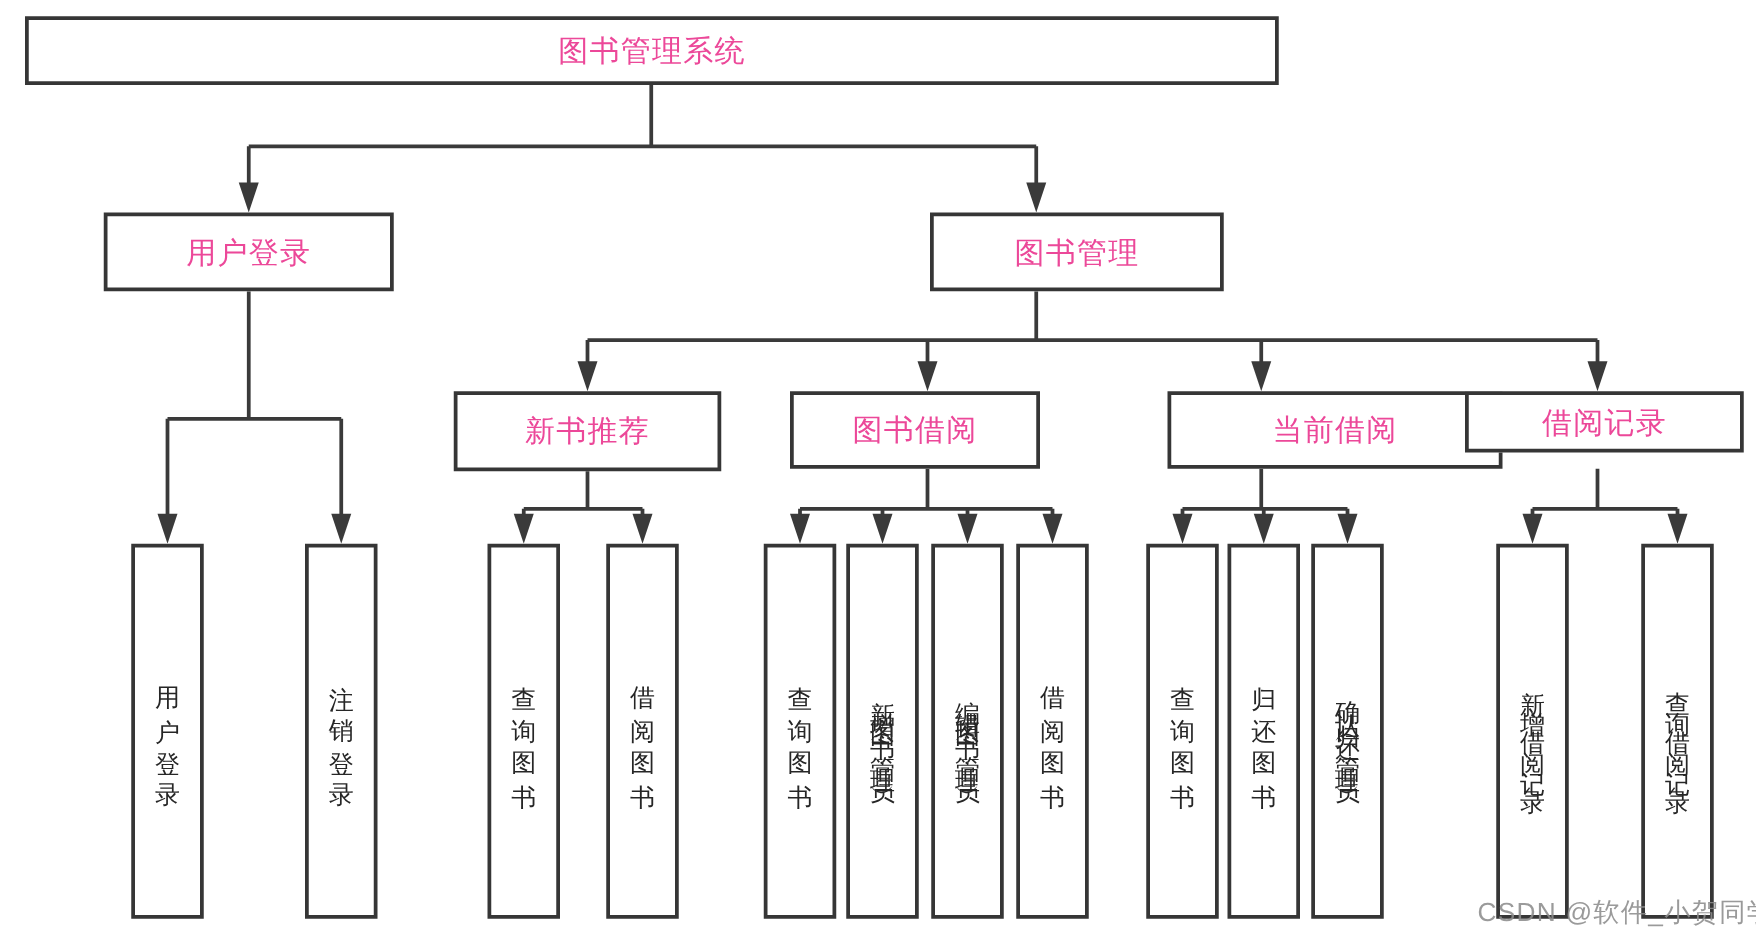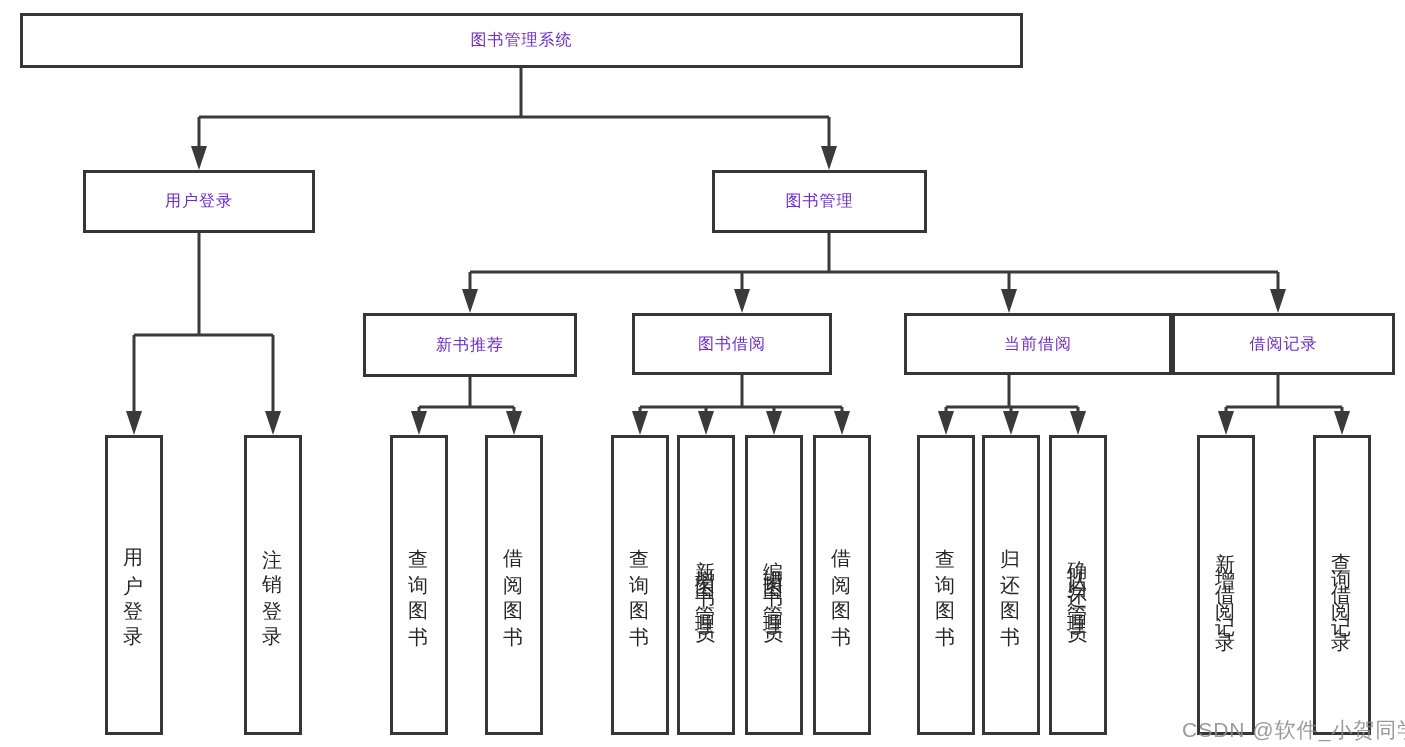--- a/index.html
+++ b/index.html
@@ -8,21 +8,21 @@
     background: #ffffff;
     font-family: "Liberation Sans", "DejaVu Sans", sans-serif;
     overflow: hidden;
   }
   .stage { position: absolute; inset: 0; width: 1405px; height: 747px; }
   svg.connectors { position: absolute; left: 0; top: 0; z-index: 1; }
   .node {
     position: absolute; box-sizing: border-box;
     border: 3px solid #363636; background: #ffffff;
     display: flex; align-items: center; justify-content: center;
-    color: #6d28d9; font-size: 16px; letter-spacing: 1px;
+    color: #ec4899; font-size: 24px; letter-spacing: 1px;
     z-index: 2; white-space: nowrap;
   }
   .leaf {
     position: absolute; box-sizing: border-box;
     top: 435px; height: 300px; width: 58px;
     border: 3px solid #363636; background: #ffffff;
     display: flex; align-items: center; justify-content: center;
     writing-mode: vertical-rl; text-orientation: mixed;
     color: #262626; font-size: 20px; z-index: 2;
   }
@@ -72,26 +72,26 @@
     <polygon fill="#3a3a3a" stroke="none" points="1070,411 1086,411 1078,435"></polygon>
 
     <path d="M1278,375 L1278,407 M1226,407 L1342,407 M1226,407 L1226,413 M1342,407 L1342,413"></path>
     <polygon fill="#3a3a3a" stroke="none" points="1218,411 1234,411 1226,435"></polygon>
     <polygon fill="#3a3a3a" stroke="none" points="1334,411 1350,411 1342,435"></polygon>
   </svg>
 
   <div class="node" style="left:20px; top:13px; width:1003px; height:55px;">图书管理系统</div>
 
   <div class="node" style="left:83px; top:170px; width:232px; height:63px;">用户登录</div>
-  <div class="node" style="left:712px; top:170px; width:215px; height:63px;">图书管理</div>
+  <div class="node" style="left:744px; top:170px; width:235px; height:63px;">图书管理</div>
 
   <div class="node" style="left:363px; top:313px; width:214px; height:64px;">新书推荐</div>
   <div class="node" style="left:632px; top:313px; width:200px; height:62px;">图书借阅</div>
-  <div class="node" style="left:904px; top:313px; width:268px; height:62px;">当前借阅</div>
-  <div class="node" style="left:1172px; top:313px; width:223px; height:62px;">借阅记录</div>
+  <div class="node" style="left:934px; top:313px; width:268px; height:62px;">当前借阅</div>
+  <div class="node" style="left:1172px; top:313px; width:223px; height:49px;">借阅记录</div>
 
   <div class="leaf ls4" style="left:105px;">用户登录</div>
   <div class="leaf ls4" style="left:244px;">注销登录</div>
 
   <div class="leaf ls4" style="left:390px;">查询图书</div>
   <div class="leaf ls4" style="left:485px;">借阅图书</div>
 
   <div class="leaf ls4" style="left:611px;">查询图书</div>
   <div class="leaf ls9" style="left:677px;">新增图书（管理员）</div>
   <div class="leaf ls9" style="left:745px;">编辑图书（管理员）</div>

